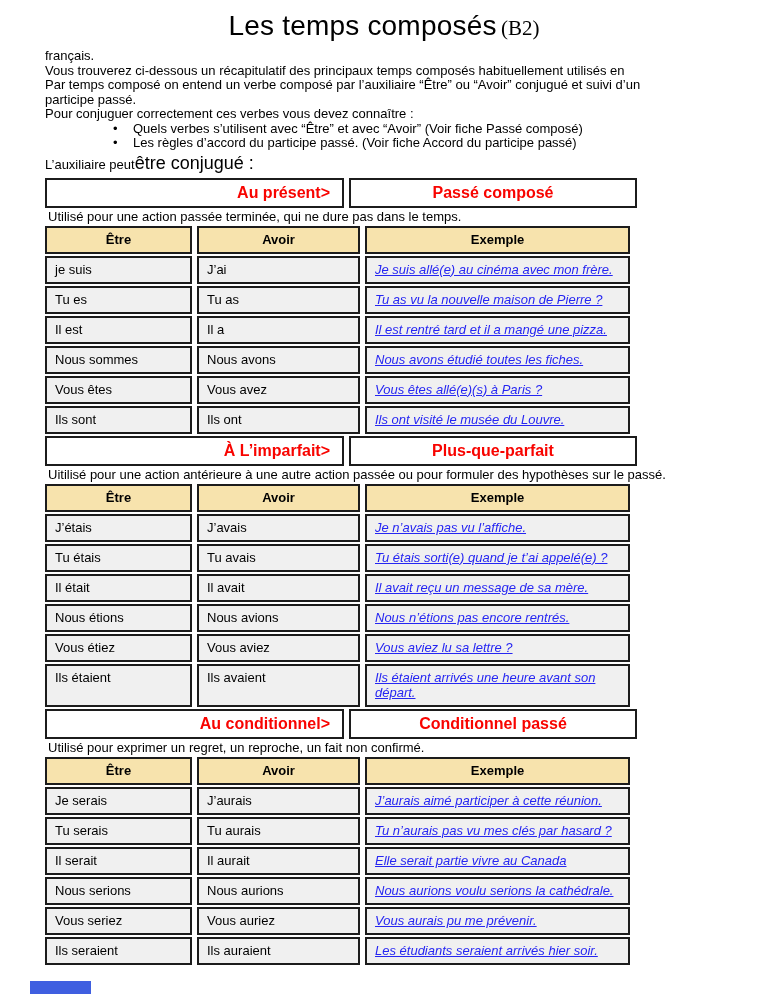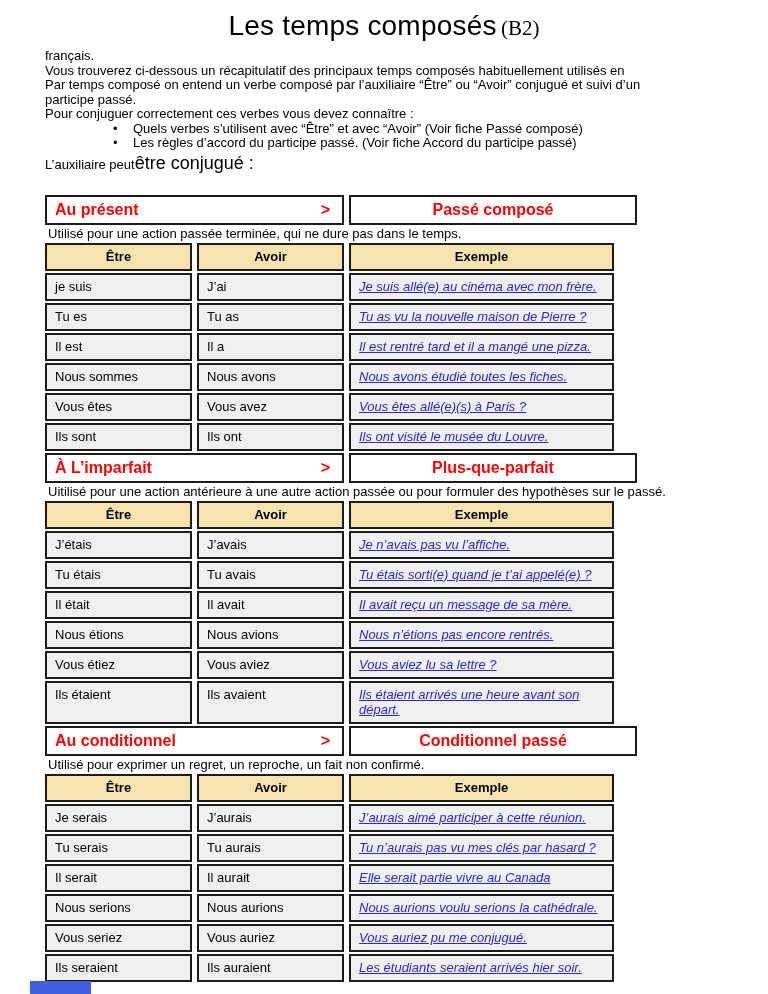--- a/index.html
+++ b/index.html
@@ -11,41 +11,41 @@
   .title-main { font-size:28px; letter-spacing:0.2px; }
   .title-level { font-family:"Liberation Serif", serif; font-size:21px; }
 
   .intro { margin:7px 0 0 45px; font-size:13px; line-height:14.5px; }
   .intro .line { white-space:nowrap; }
 
   .bullets { margin:0 0 0 45px; font-size:13px; line-height:14.5px; }
   .bullet { display:flex; margin-left:68px; }
   .bullet .dot { width:20px; text-align:left; }
 
-  .aux { margin:2px 0 19px 45px; font-size:13px; display:flex; align-items:baseline; height:23px; }
+  .aux { margin:2px 0 2px 45px; font-size:13px; display:flex; align-items:baseline; height:23px; }
   .aux .big { font-size:18px; }
 
   section { margin:0 0 2px 45px; }
   .tense-header { display:flex; gap:5px; width:592px; }
   .tense-cell {
     box-sizing:border-box; border:2px solid #1c1c1c; background:#fff; height:30px;
     display:flex; align-items:center; font-weight:bold; font-size:16px; color:#f80400;
   }
-  .tense-cell.left { width:299px; justify-content:space-between; padding:0 12px 0 8px; }
+  .tense-cell.left { width:299px; justify-content:flex-end; padding:0 12px 0 8px; }
   .tense-cell.right { width:288px; justify-content:center; }
 
   .caption { margin:2px 0 2px 3px; font-size:13px; line-height:14px; white-space:nowrap; }
 
   .tbl { width:592px; display:flex; flex-direction:column; gap:2px; }
   .row { display:flex; gap:5px; }
   .cell {
     box-sizing:border-box; border:2px solid #1c1c1c; background:#f0f0f0;
     font-size:13px; line-height:15px; padding:4px 8px 5px;
   }
-  .c1 { width:147px; } .c2 { width:147px; } .c3 { width:265px; }
+  .c1 { width:147px; } .c2 { width:163px; } .c3 { width:265px; }
   .row.head .cell { background:#f7e3ad; font-weight:bold; text-align:center; padding:4px 4px 5px; }
   .cell.ex { color:#2626f2; font-style:italic;text-decoration:underline; }
 
   .blue-bar { position:absolute; left:30px; top:981px; width:61px; height:13px; background:#3f5fe0; }
 </style>
 </head>
 <body>
 
 <div class="page">
 
@@ -210,21 +210,21 @@
             <div class="cell c3 ex">Elle serait partie vivre au Canada</div>
           </div>
           <div class="row">
             <div class="cell c1">Nous serions</div>
             <div class="cell c2">Nous aurions</div>
             <div class="cell c3 ex">Nous aurions voulu serions la cathédrale.</div>
           </div>
           <div class="row">
             <div class="cell c1">Vous seriez</div>
             <div class="cell c2">Vous auriez</div>
-            <div class="cell c3 ex">Vous auriez pu me conjugué.</div>
+            <div class="cell c3 ex">Vous aurais pu me prévenir.</div>
           </div>
           <div class="row">
             <div class="cell c1">Ils seraient</div>
             <div class="cell c2">Ils auraient</div>
             <div class="cell c3 ex">Les étudiants seraient arrivés hier soir.</div>
           </div>
         </div>
       </section>
     </div>
 

